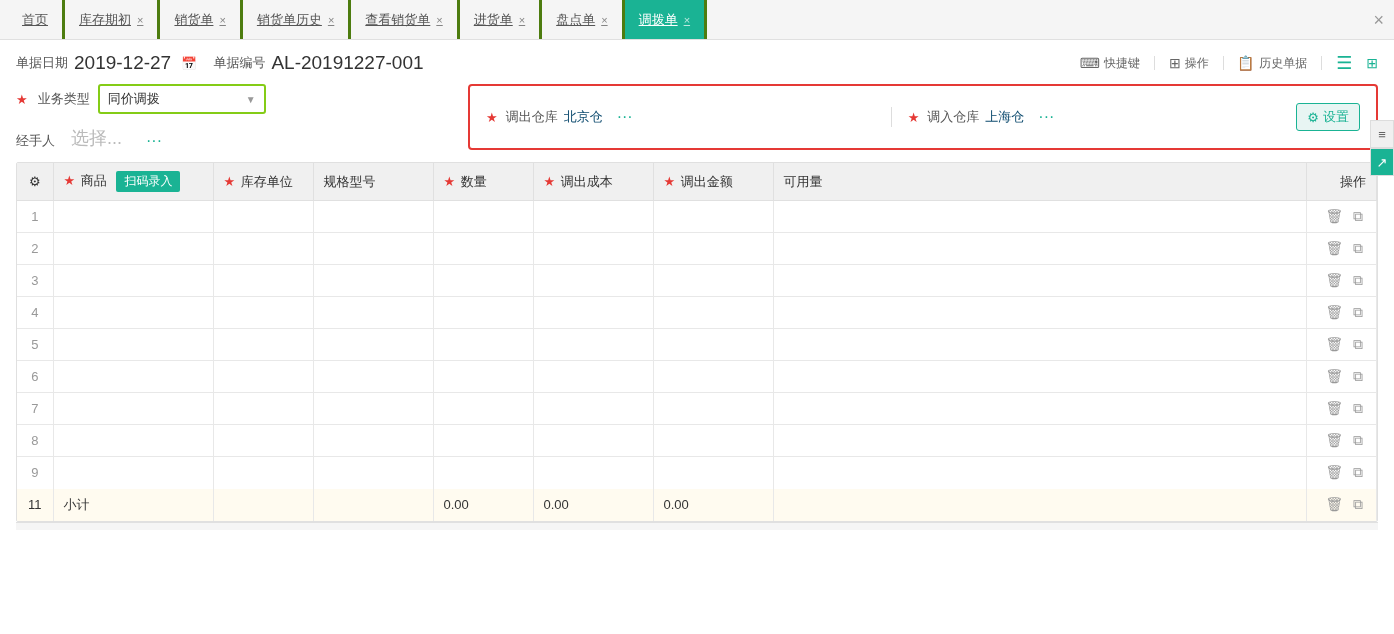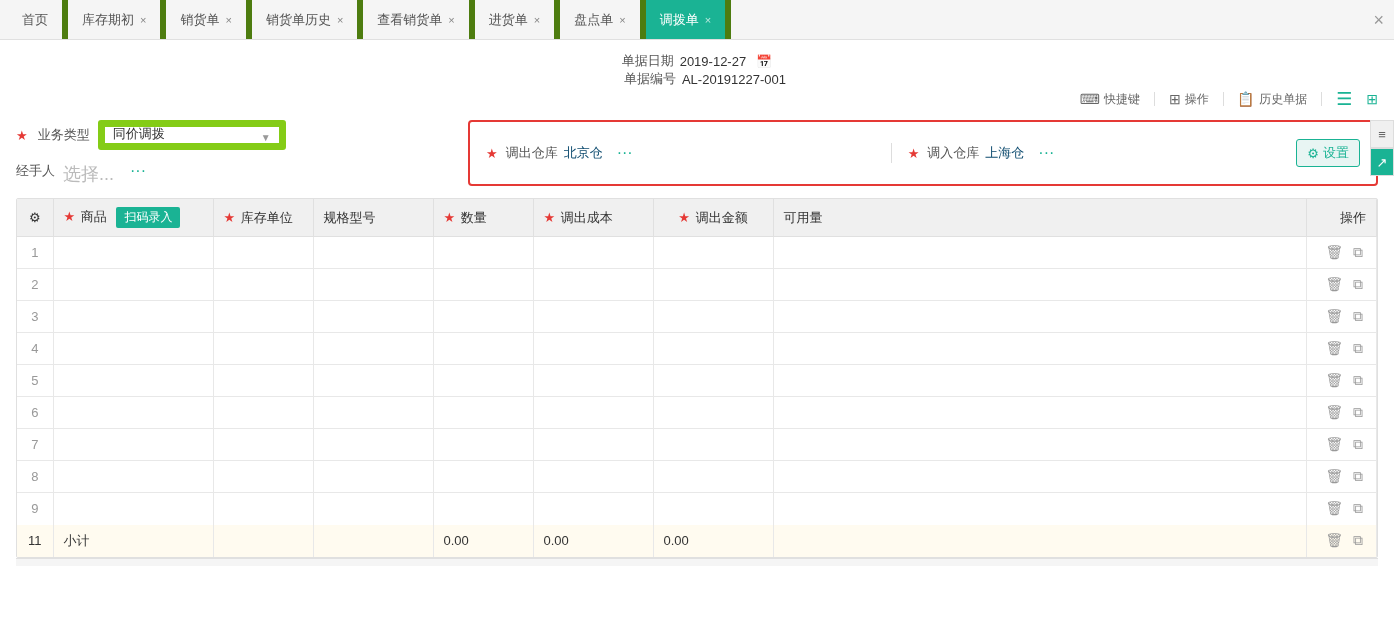--- a/index.html
+++ b/index.html
@@ -5,40 +5,40 @@
     * { box-sizing: border-box; margin: 0; padding: 0; }
     body { font-family: 'Microsoft YaHei', Arial, sans-serif; font-size: 13px; color: #333; background: #fff; overflow: hidden; }
 
     
     .tab-bar {
       display: flex; align-items: center; border-bottom: 1px solid #e0e0e0;
       background: #f5f5f5; height: 40px; padding: 0 8px; position: relative;
     }
     .tab-item {
       display: flex; align-items: center; padding: 0 14px; height: 100%;
-      cursor: pointer; font-size: 13px; color: #555; border-right: 6px solid #4d7c0f;
-      white-space: nowrap; gap: 6px;
+      cursor: pointer; font-size: 13px; color: #555; border-right: 3px solid #4d7c0f;
+      white-space: nowrap; gap: 6px; text-decoration: underline;
     }
     .tab-item.active {
       background: #1ab394; color: #fff; font-weight: 500;
     }
     .tab-item .close-icon { font-size: 11px; opacity: 0.7; cursor: pointer; }
     .tab-item.active .close-icon { color: #fff; }
     .tab-close-btn {
       position: absolute; right: 10px; top: 50%; transform: translateY(-50%);
       font-size: 18px; cursor: pointer; color: #999;
     }
 
     
     .content { padding: 12px 16px; }
     .form-field {
       display: flex; align-items: center; gap: 6px;
     }
     .form-label { color: #555; font-size: 13px; }
-    .form-value { color: #333; font-size: 13px; }
+    .form-value { color: #333; font-size: 19px; }
     .date-icon { color: #1ab394; cursor: pointer; margin-left: 4px; }
 
     
     .toolbar-right {
       margin-left: auto; display: flex; align-items: center; gap: 14px; font-size: 12px; color: #666;
     }
     .toolbar-btn {
       display: flex; align-items: center; gap: 4px; cursor: pointer; color: #666;
     }
     .toolbar-icon { font-size: 14px; }
@@ -52,38 +52,38 @@
     .left-form { flex: 0 0 440px; display: flex; flex-direction: column; gap: 12px; }
     .right-form {
       flex: 1; border: 2px solid #e53935; border-radius: 4px; padding: 14px 16px;
       display: flex; align-items: center; gap: 0;
     }
 
     .field-group { display: flex; align-items: center; gap: 8px; }
     .required-star { color: #e53935; margin-right: 2px; }
     .field-label { color: #555; }
     .field-select {
-      width: 188px; height: 30px; border: 7px solid #84cc16; border-radius: 3px;
-      padding: 0 8px; font-size: 13px; display: flex; align-items: flex-end;
+      width: 168px; height: 30px; border: 2px solid #84cc16; border-radius: 3px;
+      padding: 0 8px; font-size: 13px; display: flex; align-items: center;
       cursor: pointer; background: #fff; justify-content: space-between;
     }
     .field-select .arrow { color: #999; font-size: 10px; }
 
     .warehouse-section { display: flex; align-items: center; flex: 1; gap: 6px; }
     .warehouse-value { color: #0c4a6e; font-size: 13px; font-weight: 500; }
     .more-dots { color: #1ab394; cursor: pointer; font-size: 16px; margin-left: 8px; }
     .warehouse-divider { width: 1px; height: 20px; background: #ddd; margin: 0 16px; }
 
     .settings-btn {
       margin-left: auto; display: flex; align-items: center; gap: 4px;
       background: #e8f5f3; border: 1px solid #1ab394; border-radius: 3px;
       padding: 4px 10px; color: #1ab394; cursor: pointer; font-size: 13px;
     }
 
-    .person-field { display: flex; align-items: flex-start; gap: 8px; }
+    .person-field { display: flex; align-items: flex-end; gap: 16px; }
     .person-placeholder { color: #bbb; font-size: 18px; }
     .person-dots { color: #1ab394; cursor: pointer; }
 
     
     .table-container { border: 1px solid #e0e0e0; border-radius: 2px; overflow: hidden; }
     table { width: 100%; border-collapse: collapse; }
     thead tr { background: #f0f0f0; }
     th {
       padding: 8px 10px; text-align: left; font-weight: 500; color: #333;
       border-right: 1px solid #e0e0e0; border-bottom: 1px solid #e0e0e0;
@@ -114,21 +114,21 @@
       position: fixed; right: 0; top: 120px;
       display: flex; flex-direction: column; gap: 0;
     }
     .panel-icon {
       width: 24px; height: 28px; background: #f0f0f0; border: 1px solid #ddd;
       display: flex; align-items: center; justify-content: center;
       cursor: pointer; font-size: 13px; color: #666;
     }
     .panel-icon.green { background: #1ab394; color: #fff; }
 
-    .header-row { display: flex; align-items: center; margin-bottom: 10px; flex-direction: column; }
+    .header-row { display: flex; align-items: center; margin-bottom: 10px; }
   </style>
 </head>
 <body>
 
 <div class="tab-bar">
   <div class="tab-item">
     <span>首页</span>
   </div>
   <div class="tab-item">
     <span>库存期初</span>
@@ -256,21 +256,21 @@
           </th>
           <th style="width:120px;font-family:Liberation Serif, serif;">规格型号</th>
           <th style="width:100px;">
             <span class="required-star">★</span>
             <span>数量</span>
           </th>
           <th style="width:120px;margin-left:25px;">
             <span class="required-star">★</span>
             <span>调出成本</span>
           </th>
-          <th style="width:120px;text-align:center;">
+          <th style="width:120px;">
             <span class="required-star">★</span>
             <span>调出金额</span>
           </th>
           <th style="flex:1;">可用量</th>
           <th style="width:70px; text-align:right;">操作</th>
         </tr>
       </thead>
       <tbody id="table-body">
 
       <tr>

